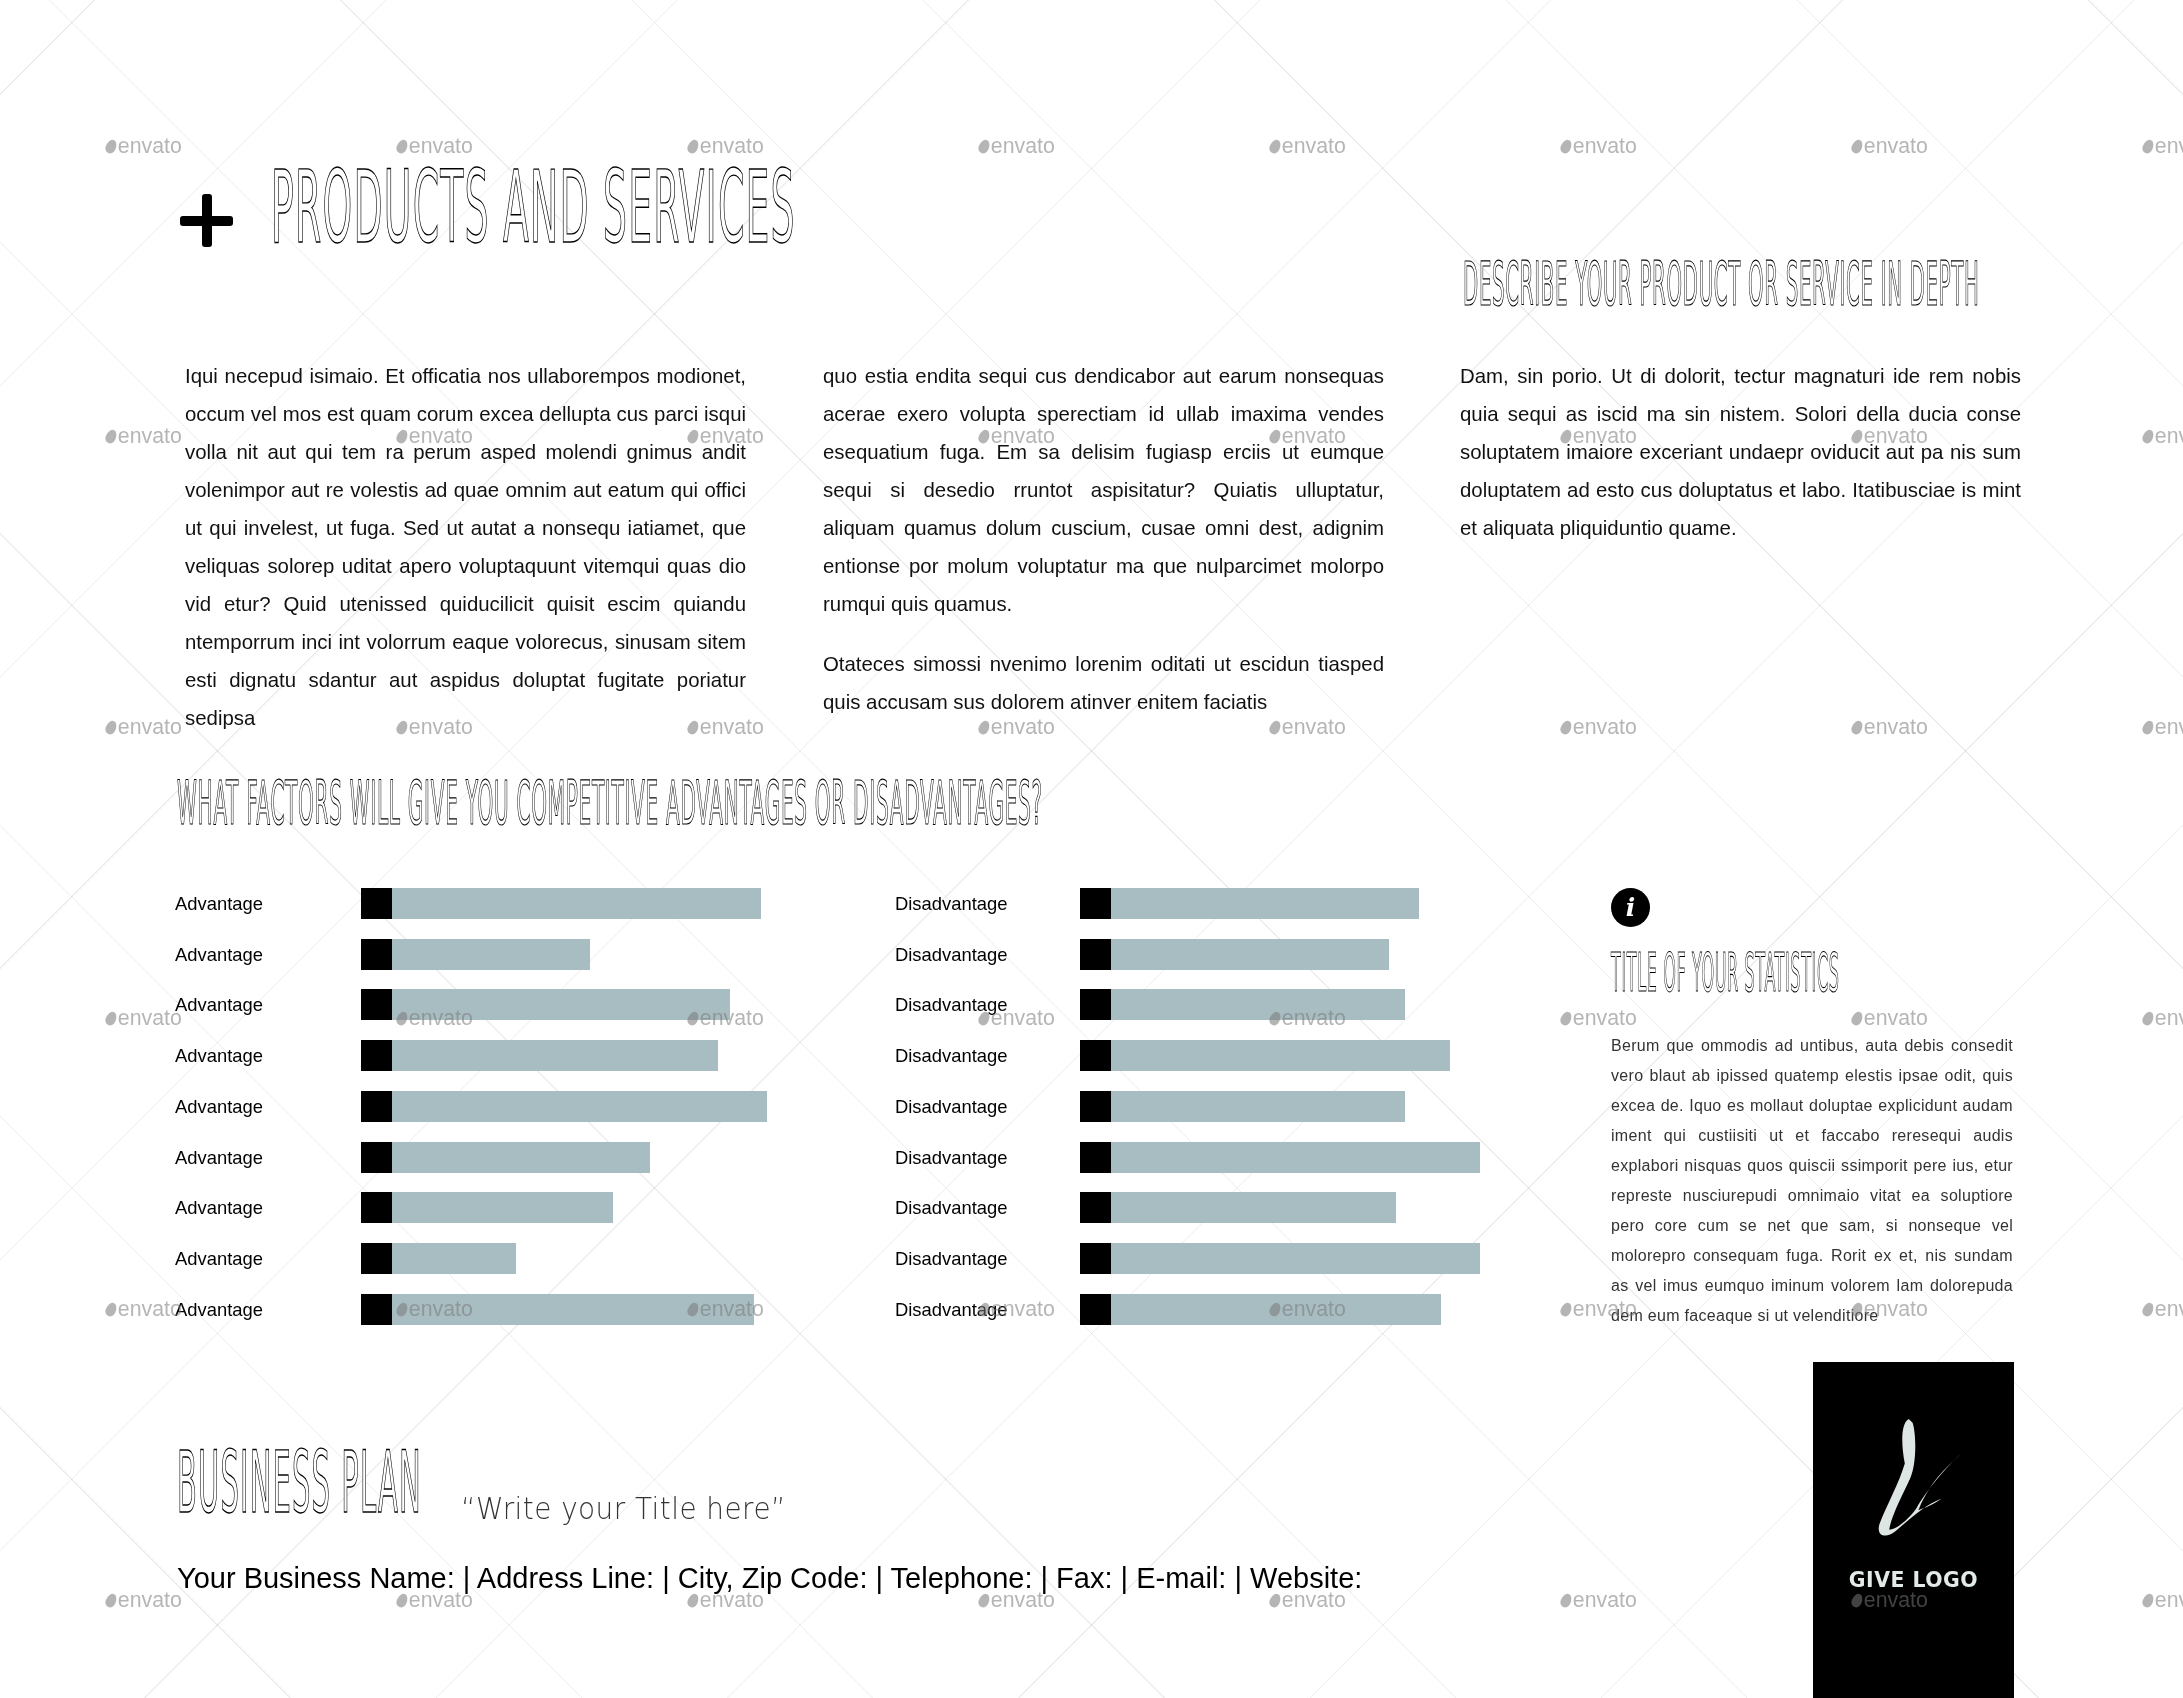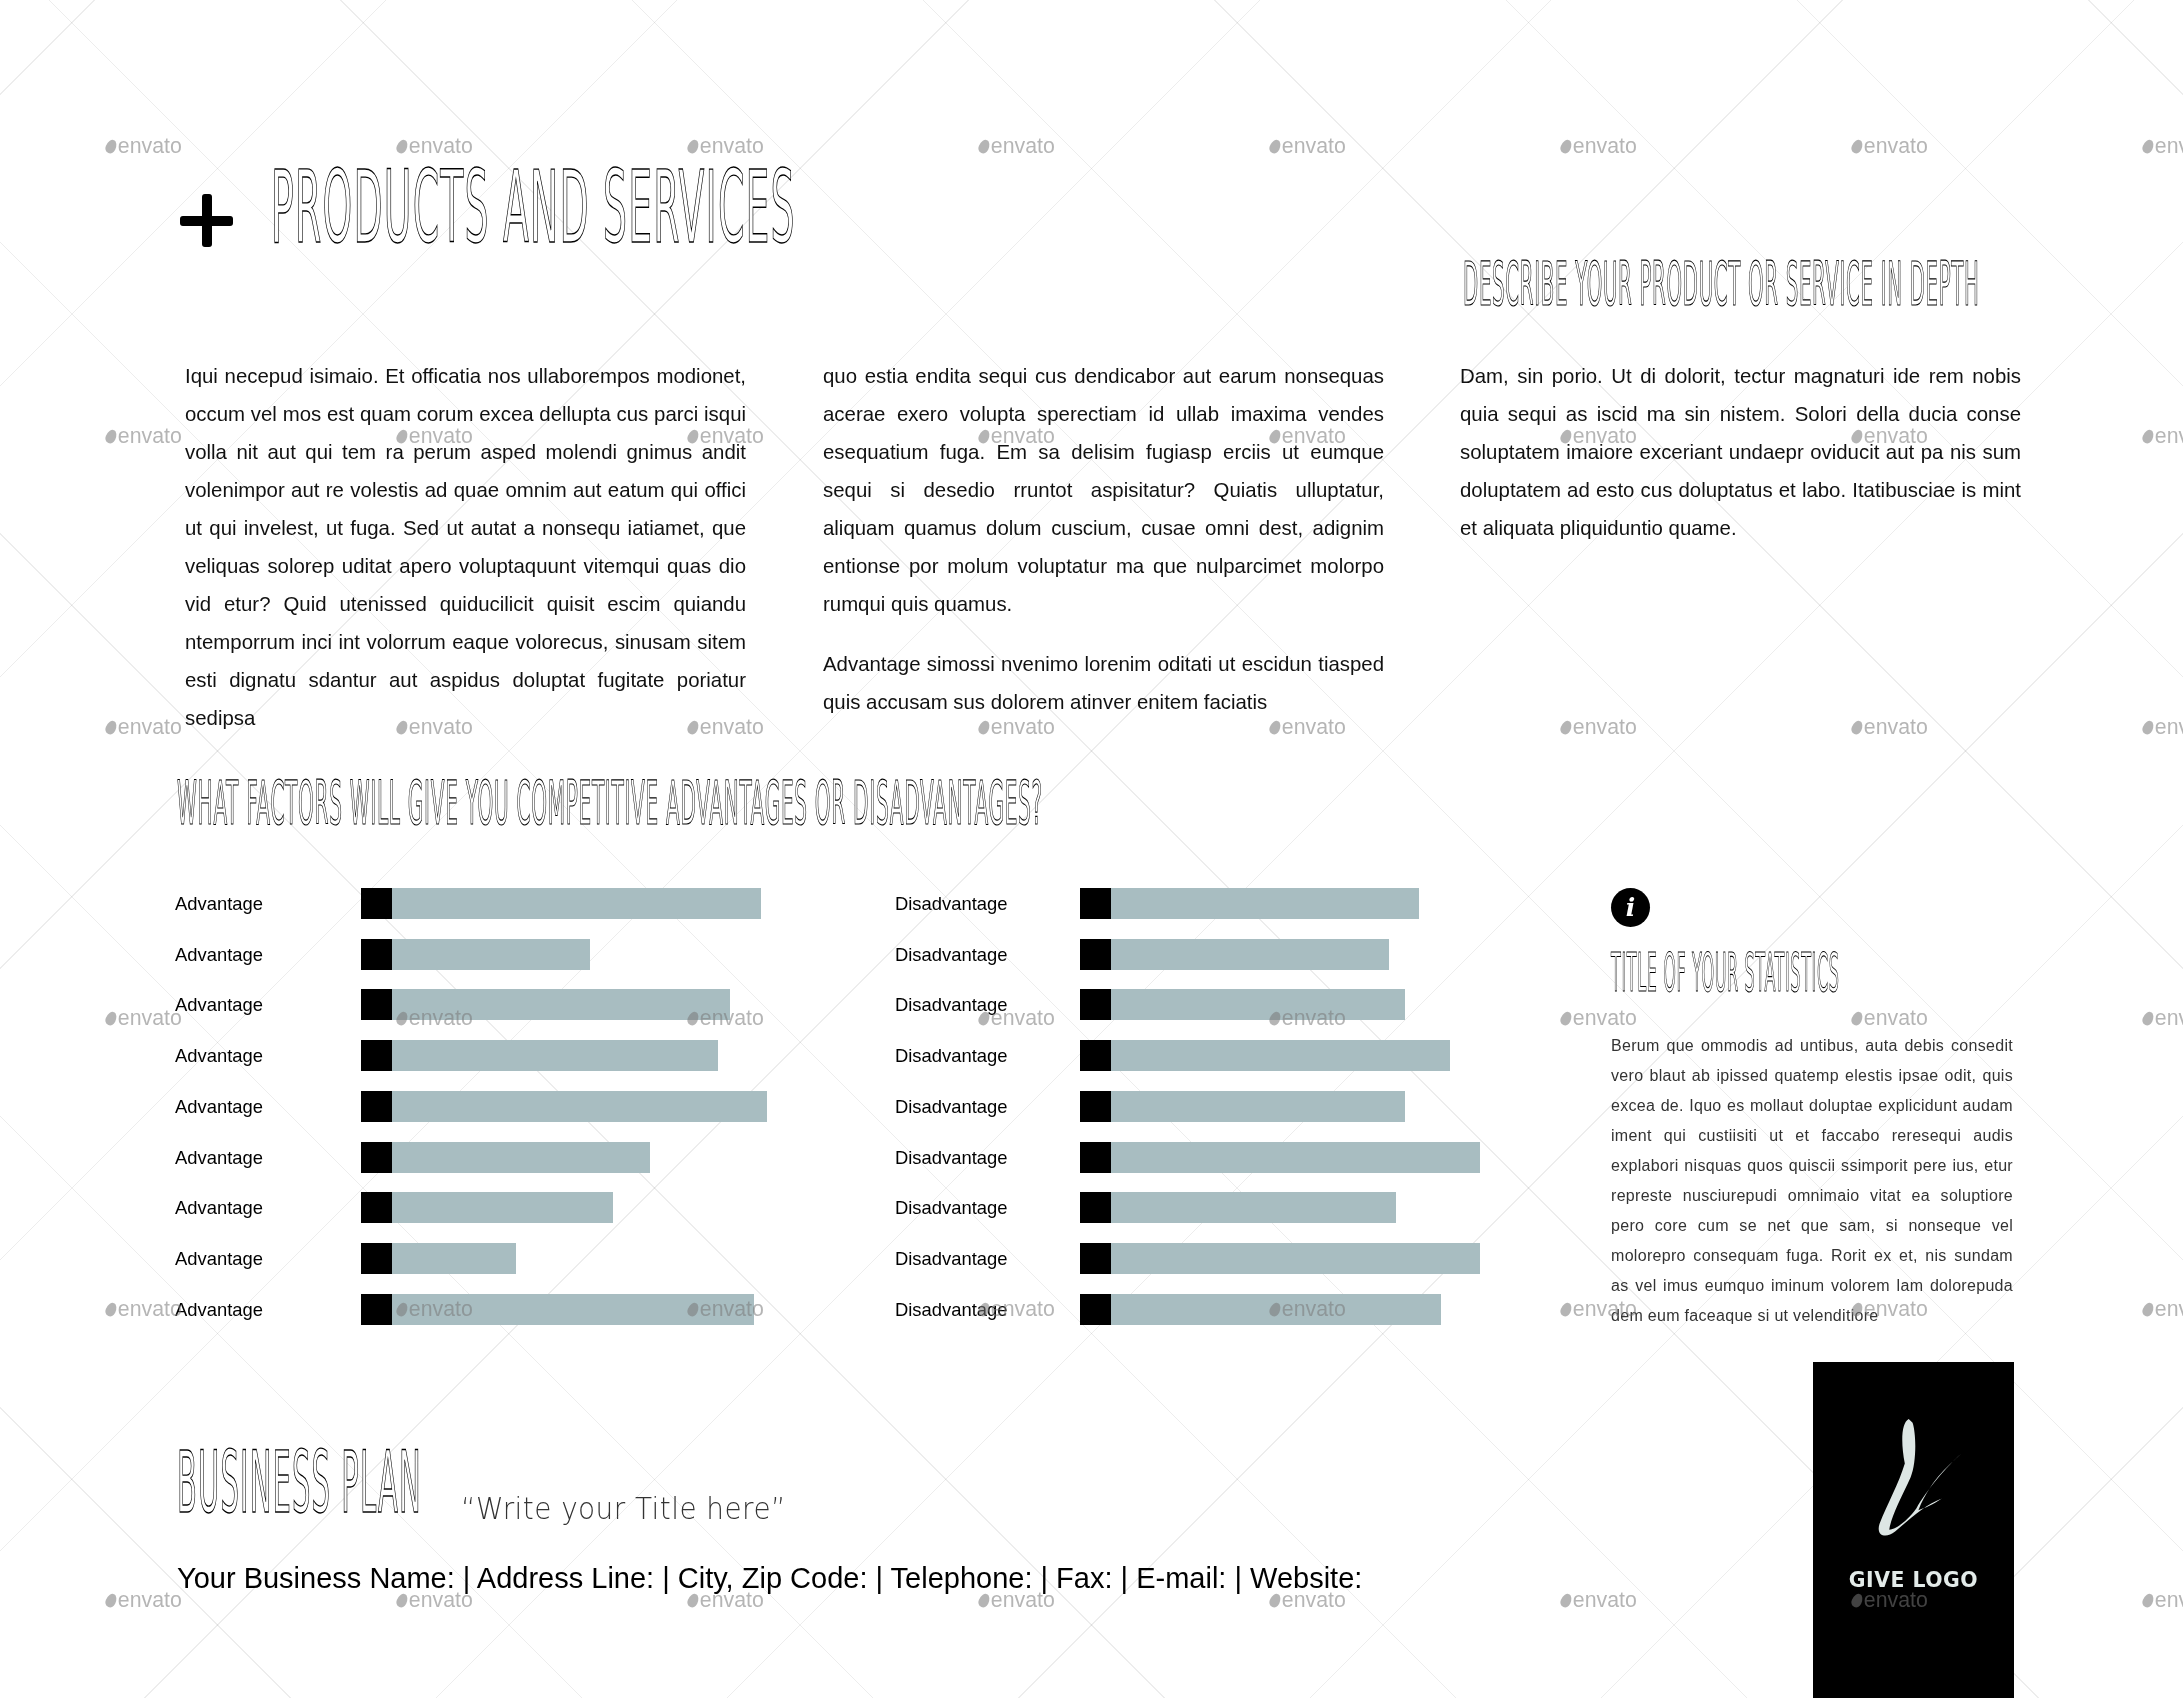--- a/index.html
+++ b/index.html
@@ -68,21 +68,21 @@
     <div class="v"></div>
 </div>
 <div class="abs display" style="left:271px; top:158px; font-size:100px; transform: scaleX(0.42); letter-spacing:2.9px;">PRODUCTS AND SERVICES</div>
 <div class="abs display" style="left:1463px; top:254px; font-size:60px; transform: scaleX(0.366); -webkit-text-stroke:1.2px #000; letter-spacing:1.9px;">DESCRIBE YOUR PRODUCT OR SERVICE IN DEPTH</div>
 
 <div class="col body-text" style="left:177px;">
   <p>Iqui necepud isimaio. Et officatia nos ullaborempos modionet, occum vel mos est quam corum excea dellupta cus parci isqui volla nit aut qui tem ra perum asped molendi gnimus andit volenimpor aut re volestis ad quae omnim aut eatum qui offici ut qui invelest, ut fuga. Sed ut autat a nonsequ iatiamet, que veliquas solorep uditat apero voluptaquunt vitemqui quas dio vid etur? Quid utenissed quiducilicit quisit escim quiandu ntemporrum inci int volorrum eaque volorecus, sinusam sitem esti dignatu sdantur aut aspidus doluptat fugitate poriatur sedipsa</p>
 </div>
 <div class="col body-text" style="left:815px;">
   <p>quo estia endita sequi cus dendicabor aut earum nonsequas acerae exero volupta sperectiam id ullab imaxima vendes esequatium fuga. Em sa delisim fugiasp erciis ut eumque sequi si desedio rruntot aspisitatur? Quiatis ulluptatur, aliquam quamus dolum cuscium, cusae omni dest, adignim entionse por molum voluptatur ma que nulparcimet molorpo rumqui quis quamus.</p>
-  <p>Advantage simossi nvenimo lorenim oditati ut escidun tiasped quis accusam sus dolorem atinver enitem faciatis</p>
+  <p>Otateces simossi nvenimo lorenim oditati ut escidun tiasped quis accusam sus dolorem atinver enitem faciatis</p>
 </div>
 <div class="col body-text" style="left:1452px;">
   <p>Dam, sin porio. Ut di dolorit, tectur magnaturi ide rem nobis quia sequi as iscid ma sin nistem. Solori della ducia conse soluptatem imaiore exceriant undaepr oviducit aut pa nis sum doluptatem ad esto cus doluptatus et labo. Itatibusciae is mint et aliquata pliquiduntio quame.</p>
 </div>
 
 <div class="abs display" style="left:177px; top:773px; font-size:60px; transform: scaleX(0.372); -webkit-text-stroke:1.2px #000; letter-spacing:1.9px;">WHAT FACTORS WILL GIVE YOU COMPETITIVE ADVANTAGES OR DISADVANTAGES?</div>
 
 <div id="adv-chart">
     <div class="bar-row" style="left: 0px; top: 888px; width: 2183px;">
       <span class="bar-label" style="left: 175px;">Advantage</span>

